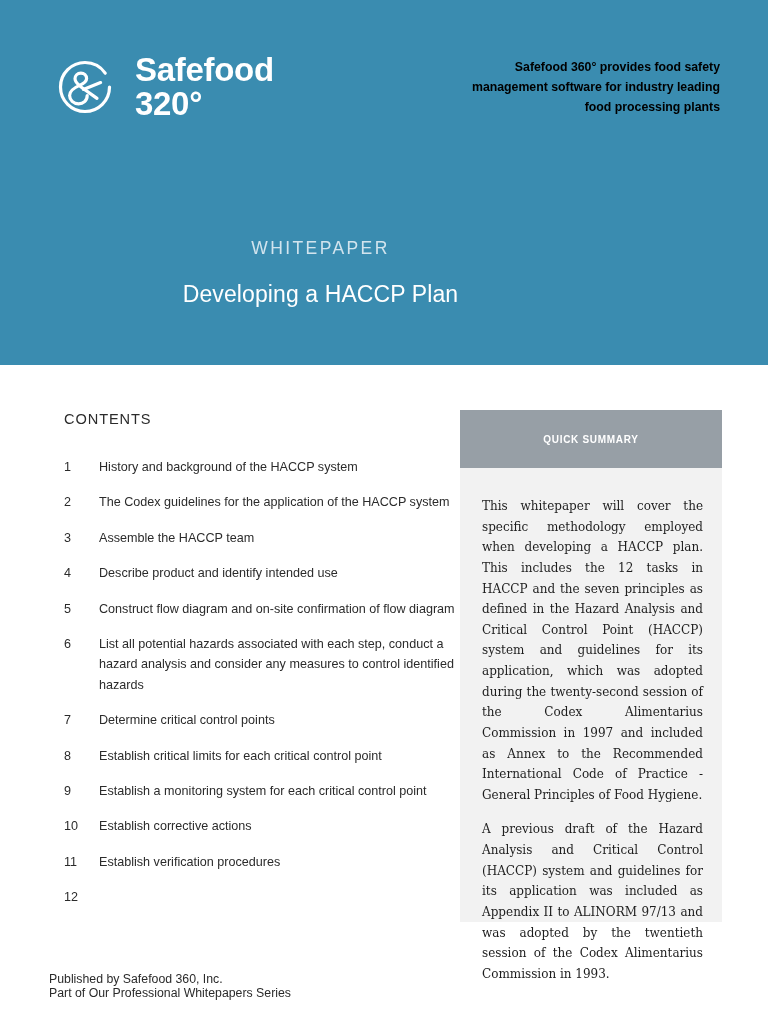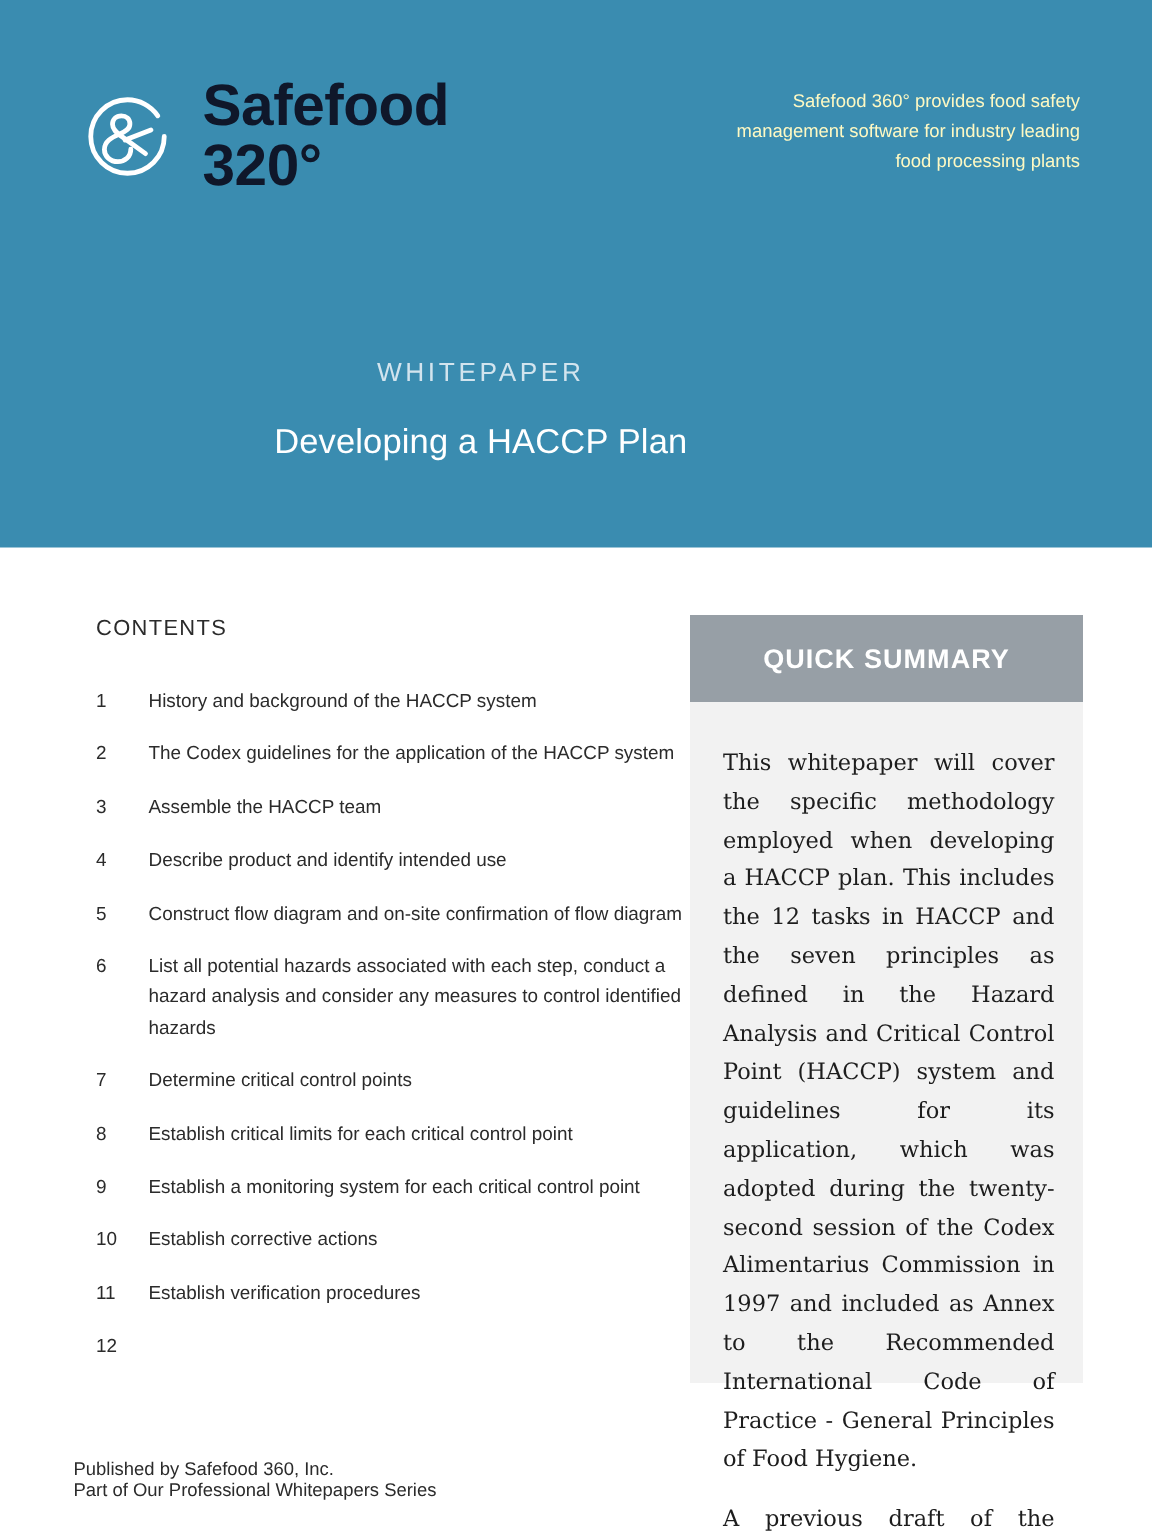--- a/index.html
+++ b/index.html
@@ -32,39 +32,40 @@
     display: flex;
     align-items: center;
   }
   .logo-mark {
     width: 72px;
     height: 72px;
     flex: 0 0 72px;
   }
   .logo-wordmark {
     margin-left: 14px;
-    color: #0f172a;
-    font-size: 39px;
+    color: #ffffff;
+    font-size: 33px;
     font-weight: bold;
     line-height: 1.03;
     letter-spacing: -0.3px;
   }
   .logo-wordmark .line2 {
     display: block;
   }
 
   .tagline {
     position: absolute;
     right: 48px;
     top: 58px;
     width: 250px;
     text-align: right;
-    color: #fef9c3;
+    color: #000000;
     font-size: 12.3px;
     line-height: 1.62;
+    font-weight: bold;
   }
 
   .title-wrap {
     position: absolute;
     left: 0;
     top: 238px;
     width: 641px;
     text-align: center;
   }
   .kicker {
@@ -123,30 +124,30 @@
   }
   .summary-header {
     height: 58px;
     background: #979fa6;
     display: flex;
     align-items: center;
     justify-content: center;
   }
   .summary-header-label {
     color: #ffffff;
-    font-size: 18px;
+    font-size: 10px;
     font-weight: bold;
     letter-spacing: 0.7px;
   }
   .summary-body {
     padding: 28px 19px 0 22px;
   }
   .summary-para {
     font-family: "DejaVu Serif", "Liberation Serif", serif;
-    font-size: 15px;
+    font-size: 12px;
     line-height: 1.72;
     color: #1d1d1d;
     text-align: justify;
     margin: 0 0 14px 0;
   }
 
   
   .footer {
     position: absolute;
     left: 49px;

